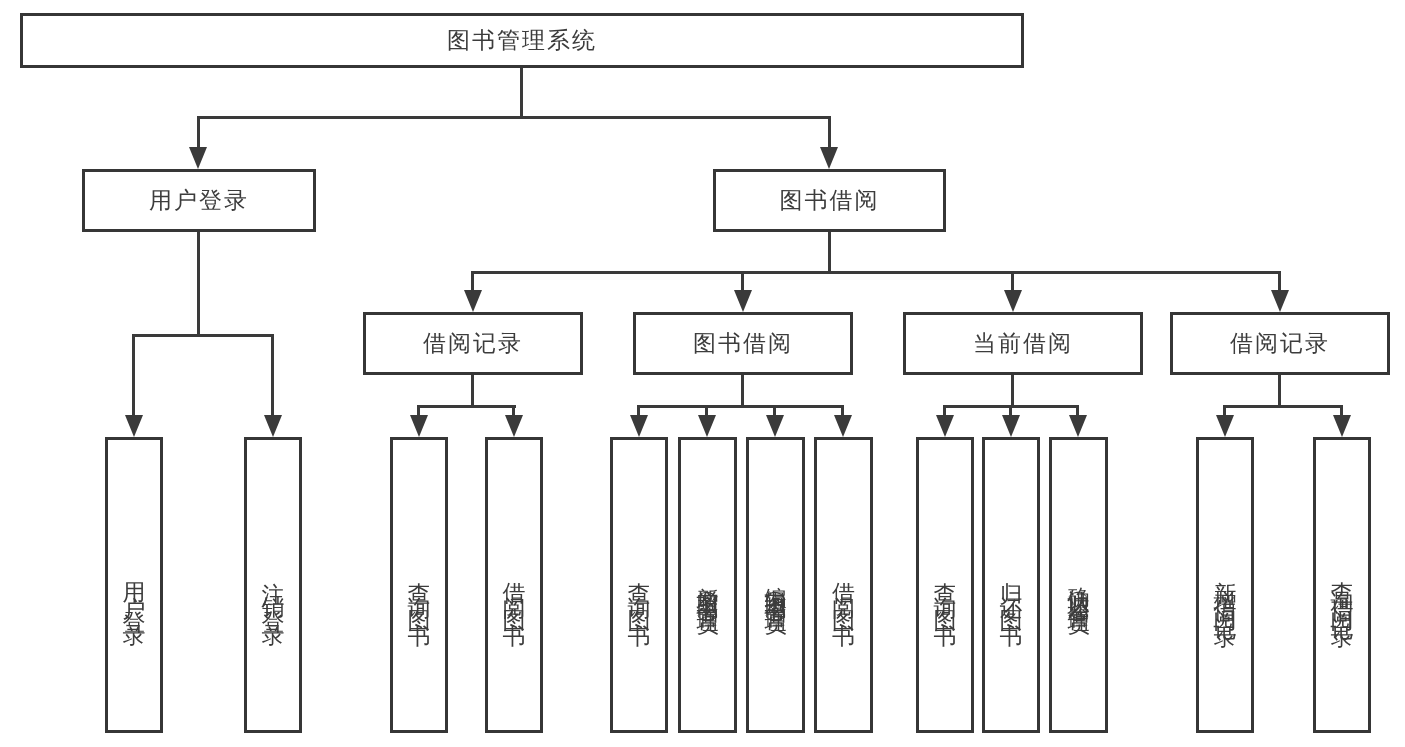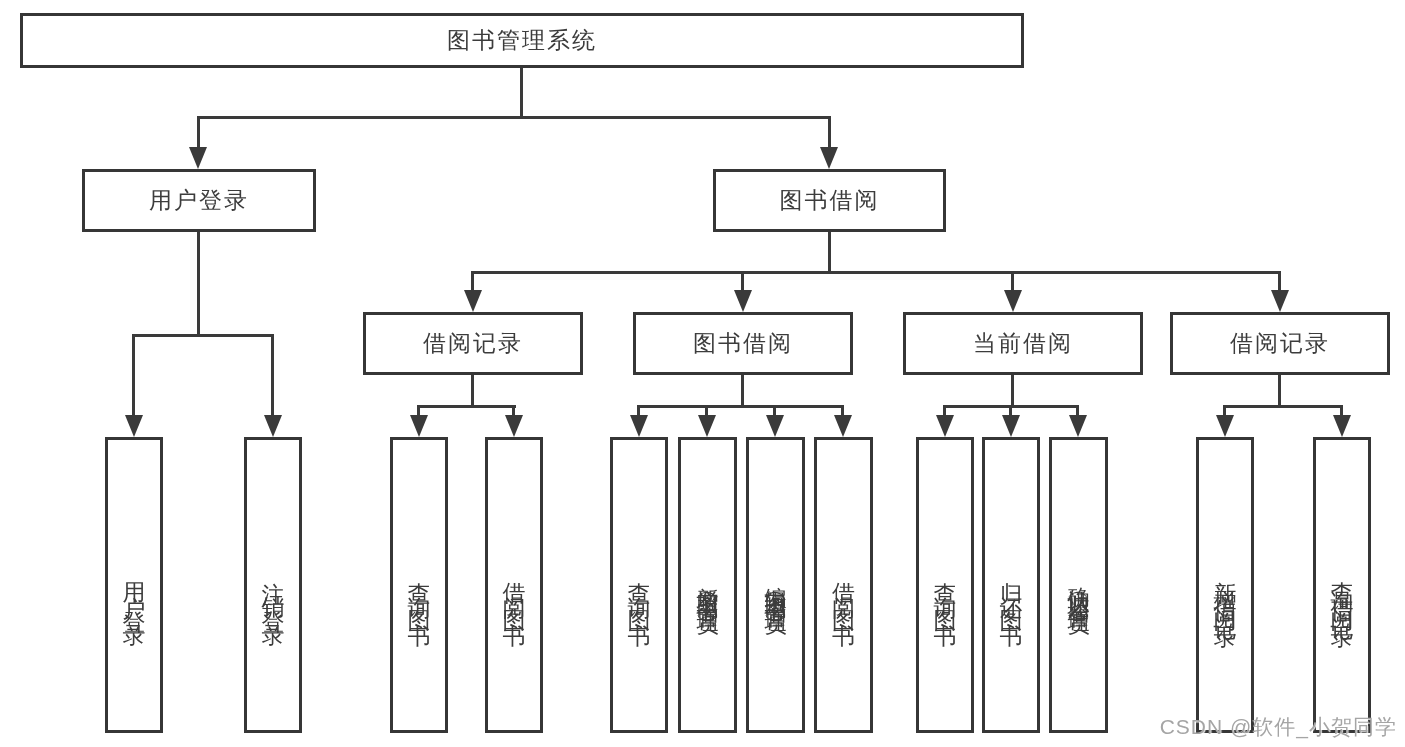--- a/index.html
+++ b/index.html
@@ -162,15 +162,14 @@
   <div class="vline" style="left:1076px;top:405px;height:12px"></div>
   <div class="ah" style="left:1069px;top:415px"></div>
 
   <div class="vline" style="left:1278px;top:375px;height:33px"></div>
   <div class="hline" style="left:1223px;top:405px;width:120px"></div>
   <div class="vline" style="left:1223px;top:405px;height:12px"></div>
   <div class="ah" style="left:1216px;top:415px"></div>
   <div class="vline" style="left:1340px;top:405px;height:12px"></div>
   <div class="ah" style="left:1333px;top:415px"></div>
 
-  <div class="watermark">CSDN @软件_小贺同学</div>
 
 </div>
 
 </body></html>

